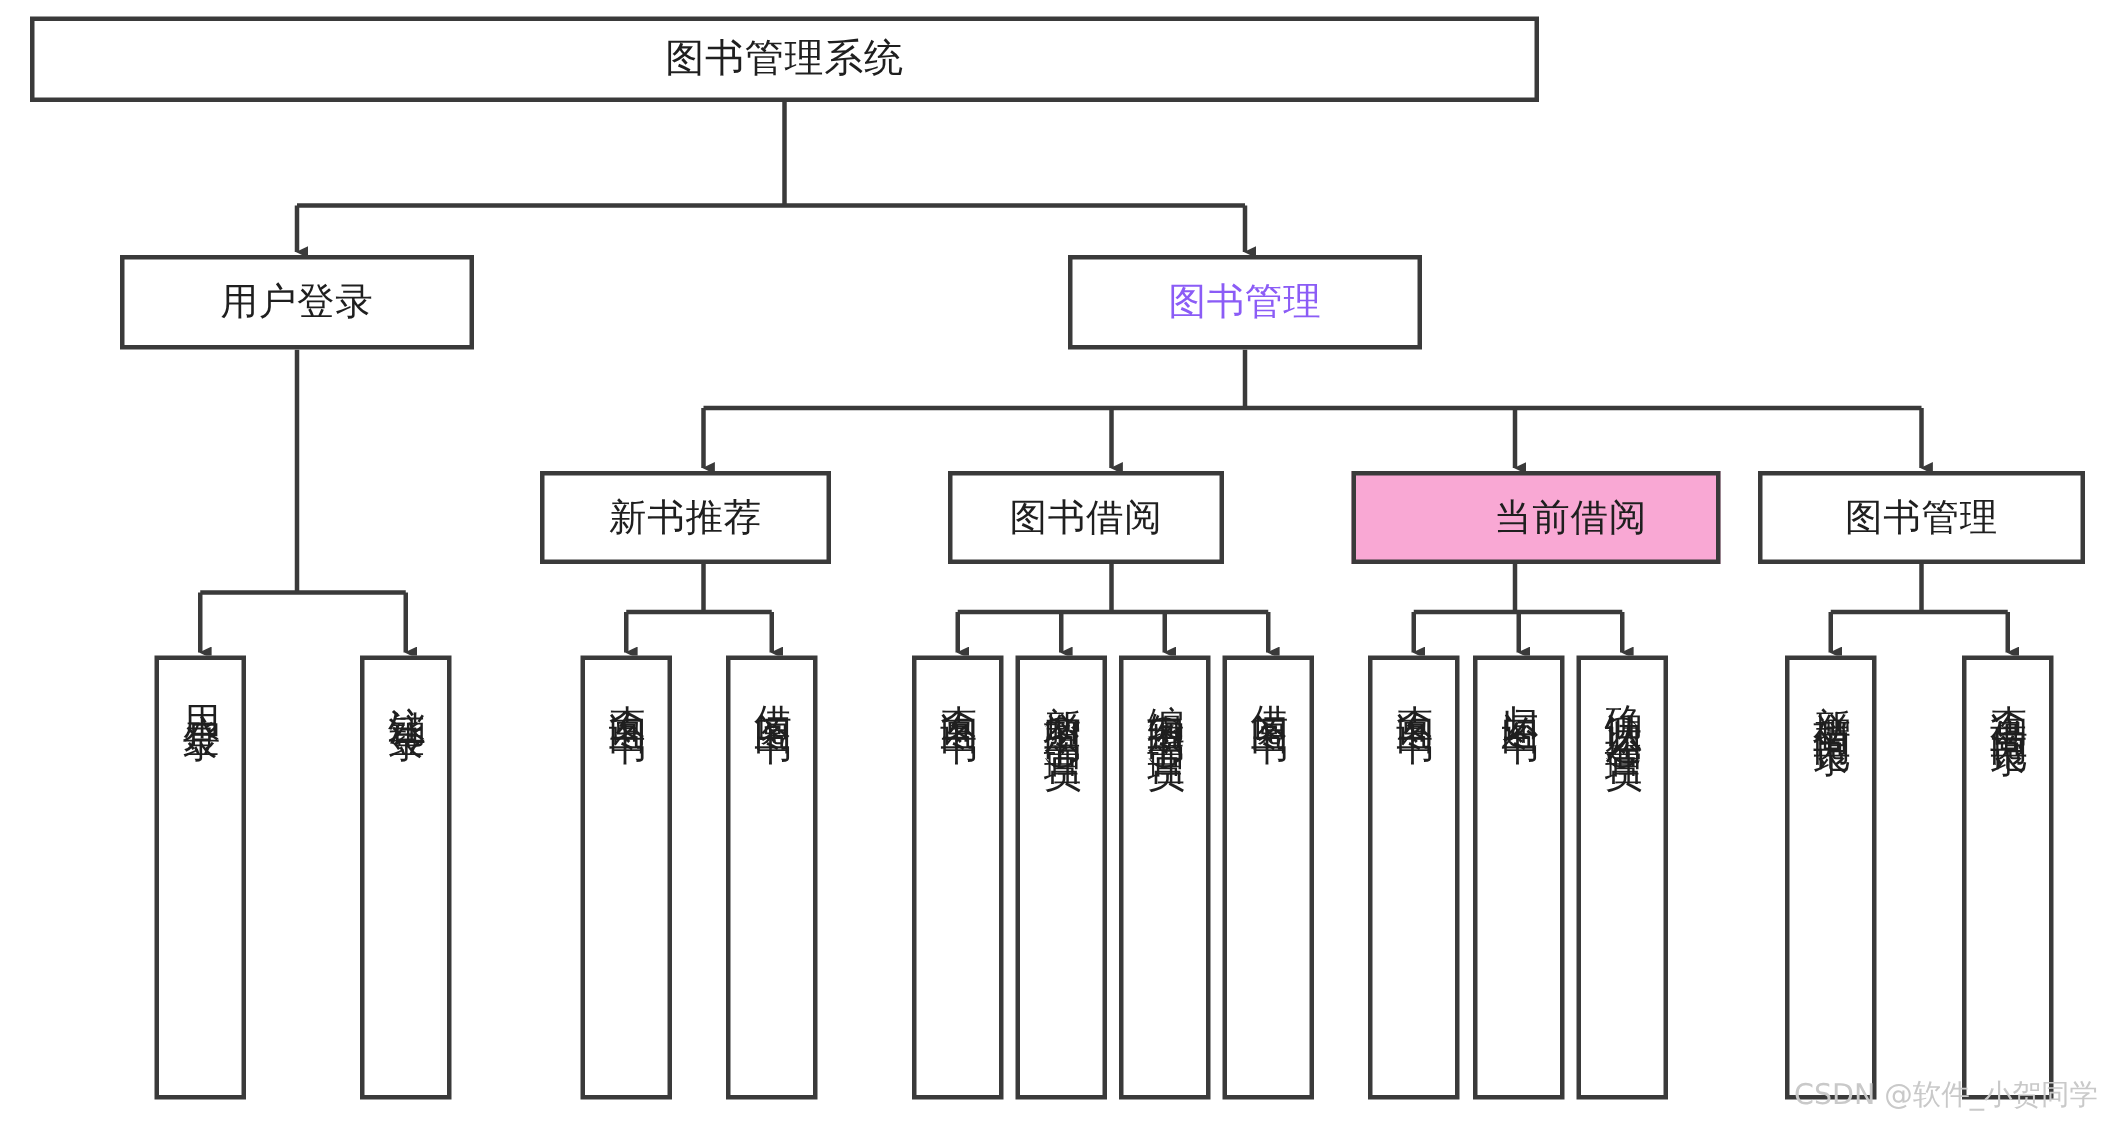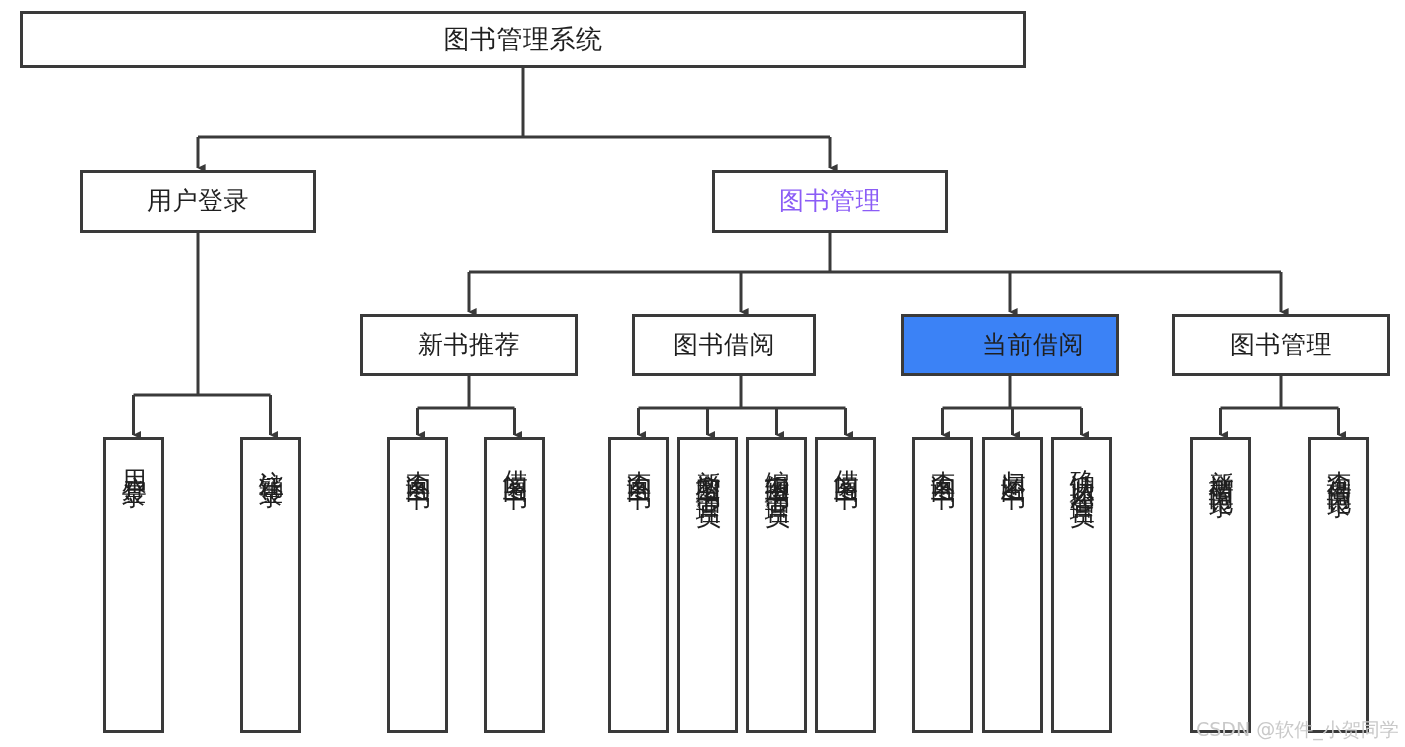--- a/index.html
+++ b/index.html
@@ -115,27 +115,27 @@
   <div id="node-layer">
       <div class="node horizontal root" style="left: 20px; top: 11px; width: 1006px; height: 57px; border-color: rgb(58, 58, 58); background: rgb(255, 255, 255); color: rgb(31, 31, 31);">
         <span class="label">图书管理系统</span>
       </div>
       <div class="node horizontal lvl2" style="left: 80px; top: 170px; width: 236px; height: 63px; border-color: rgb(58, 58, 58); background: rgb(255, 255, 255); color: rgb(31, 31, 31);">
         <span class="label">用户登录</span>
       </div>
       <div class="node horizontal lvl2" style="left: 712px; top: 170px; width: 236px; height: 63px; border-color: rgb(58, 58, 58); background: rgb(255, 255, 255); color: #8b5cf6;">
         <span class="label">图书管理</span>
       </div>
-      <div class="node horizontal lvl3" style="left: 360px; top: 314px; width: 218px; height: 62px; border-color: rgb(58, 58, 58); background: rgb(255, 255, 255); color: rgb(31, 31, 31);">
+      <div class="node horizontal lvl3" style="left: 360px; top: 314px; width: 194px; height: 62px; border-color: rgb(58, 58, 58); background: rgb(255, 255, 255); color: rgb(31, 31, 31);">
         <span class="label">新书推荐</span>
       </div>
       <div class="node horizontal lvl3" style="left: 632px; top: 314px; width: 184px; height: 62px; border-color: rgb(58, 58, 58); background: rgb(255, 255, 255); color: rgb(31, 31, 31);">
         <span class="label">图书借阅</span>
       </div>
-      <div class="node horizontal lvl3" style="left: 901px; top: 314px; width: 218px; height: 62px; border-color: rgb(58, 58, 58); background: #3b82f6; color: rgb(31, 31, 31); padding-left: 46px;">
+      <div class="node horizontal lvl3" style="left: 901px; top: 314px; width: 246px; height: 62px; border-color: rgb(58, 58, 58); background: #f9a8d4; color: rgb(31, 31, 31); padding-left: 46px;">
         <span class="label">当前借阅</span>
       </div>
       <div class="node horizontal lvl3" style="left: 1172px; top: 314px; width: 218px; height: 62px; border-color: rgb(58, 58, 58); background: rgb(255, 255, 255); color: rgb(31, 31, 31);">
         <span class="label">图书管理</span>
       </div>
       <div class="node vertical leaf" style="left: 103px; top: 437px; width: 61px; height: 296px; border-color: rgb(58, 58, 58); background: rgb(255, 255, 255); color: rgb(31, 31, 31);">
         <span class="label">用户登录</span>
       </div>
       <div class="node vertical leaf" style="left: 240px; top: 437px; width: 61px; height: 296px; border-color: rgb(58, 58, 58); background: rgb(255, 255, 255); color: rgb(31, 31, 31);">
         <span class="label">注销登录</span>

